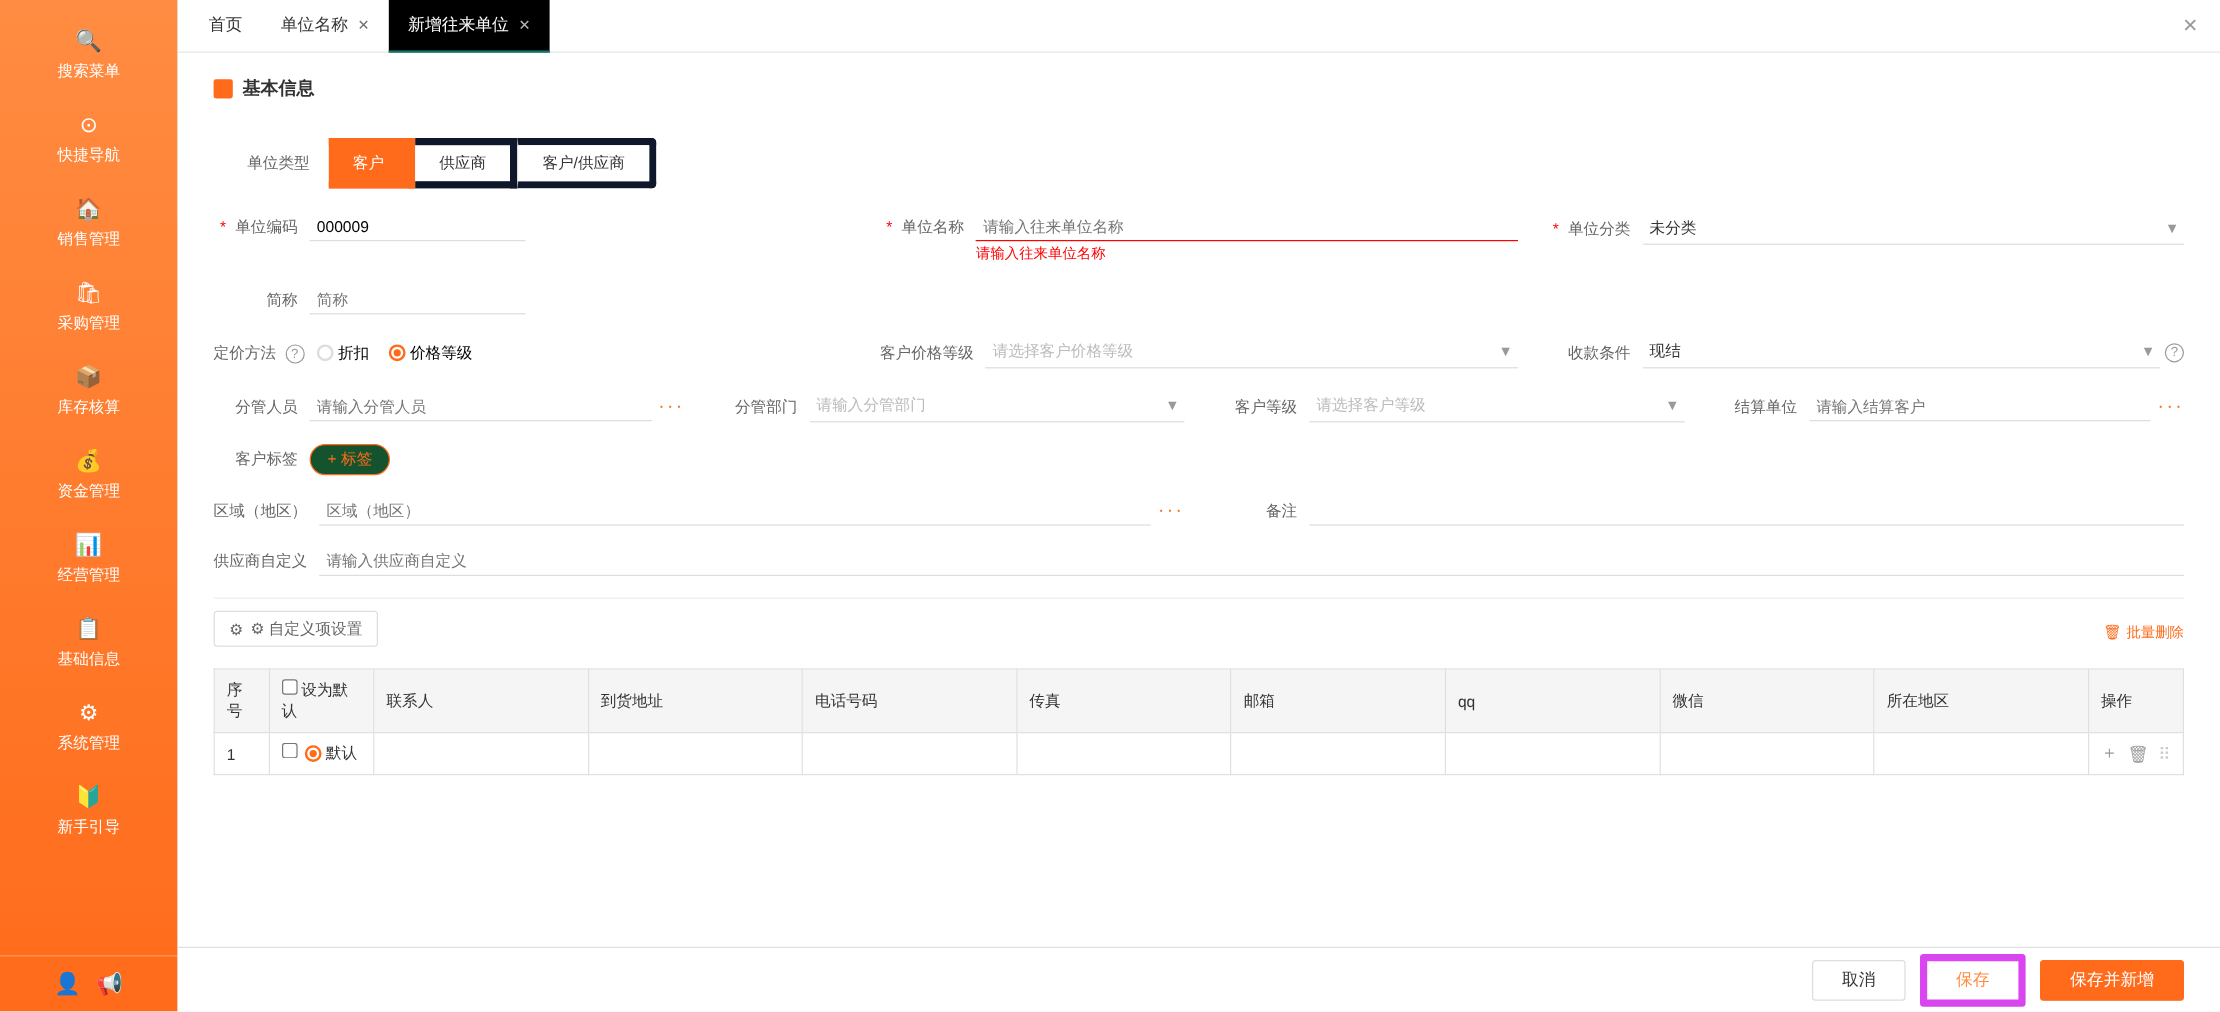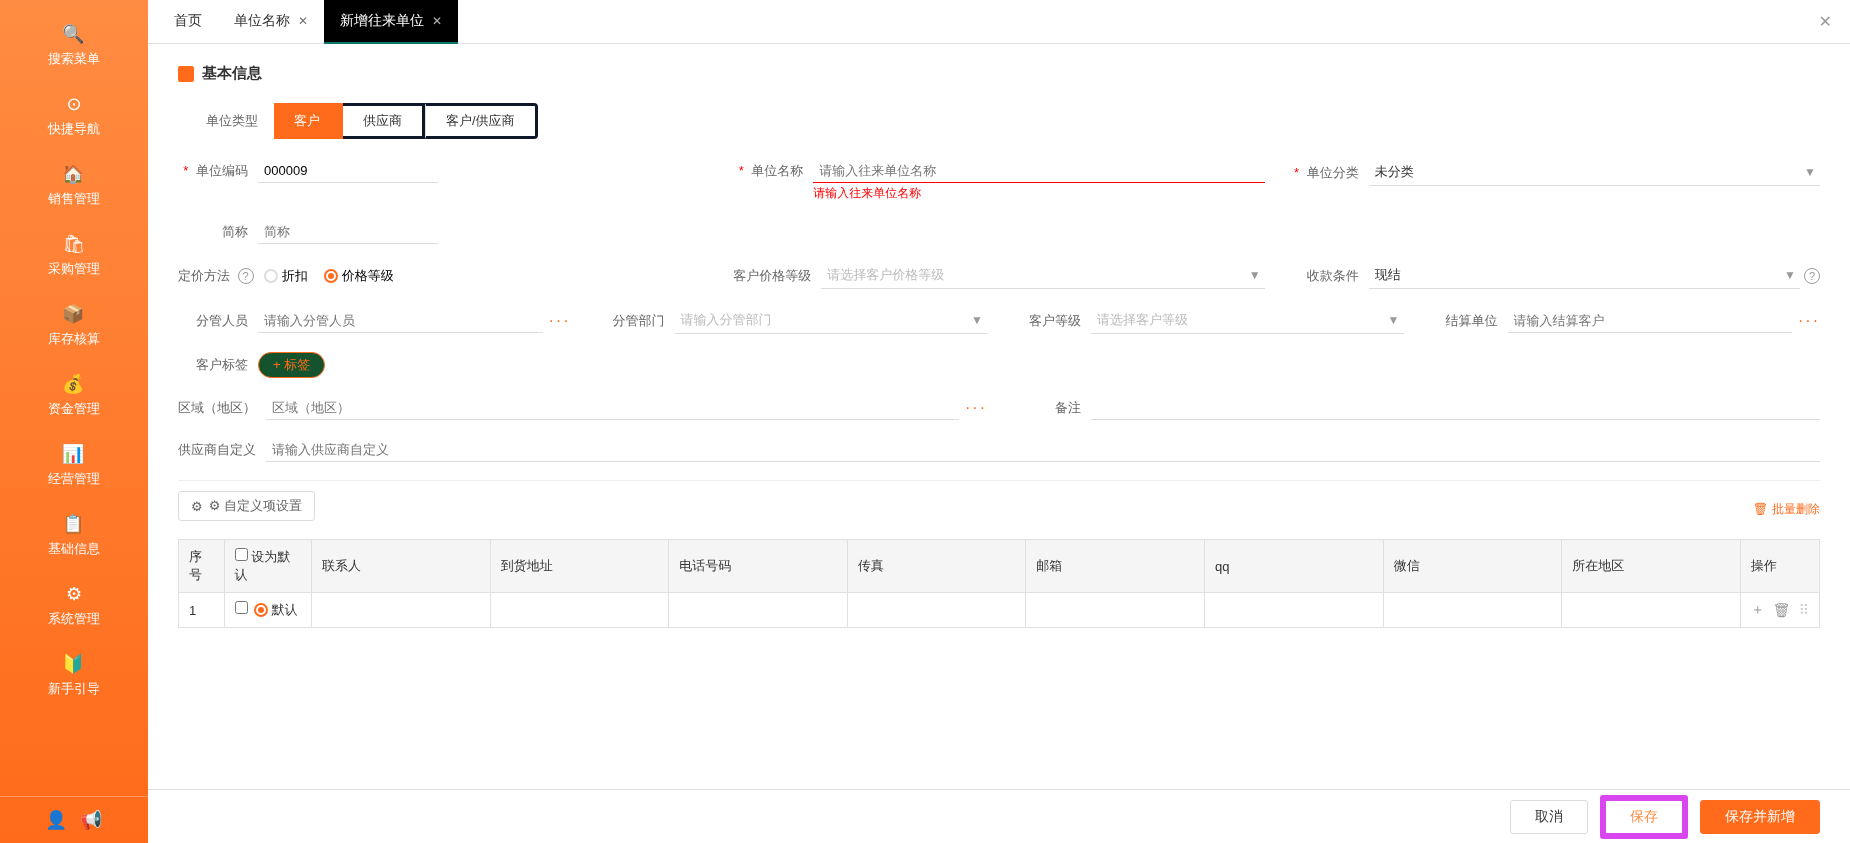--- a/index.html
+++ b/index.html
@@ -106,21 +106,21 @@
       padding: 20px 30px;
     }
 
     .section-title {
       display: flex;
       align-items: center;
       gap: 8px;
       font-size: 15px;
       font-weight: bold;
       color: #333;
-      margin-bottom: 20px;
+      margin-bottom: 32px;
     }
     .section-title-icon {
       width: 16px;
       height: 16px;
       background: #ff6b1a;
       border-radius: 2px;
       display: inline-block;
     }
 
     
@@ -130,21 +130,21 @@
       margin-bottom: 20px;
     }
     .unit-type-label {
       width: 80px;
       text-align: right;
       color: #666;
       margin-right: 16px;
     }
     .type-btn {
       padding: 6px 20px;
-      border: 3px solid #0f172a;
+      border: 6px solid #0f172a;
       background: #fff;
       cursor: pointer;
       font-size: 13px;
       color: #333;
     }
     .type-btn.active {
       background: #ff6b1a;
       color: #fff;
       border-color: #ff6b1a;
     }

